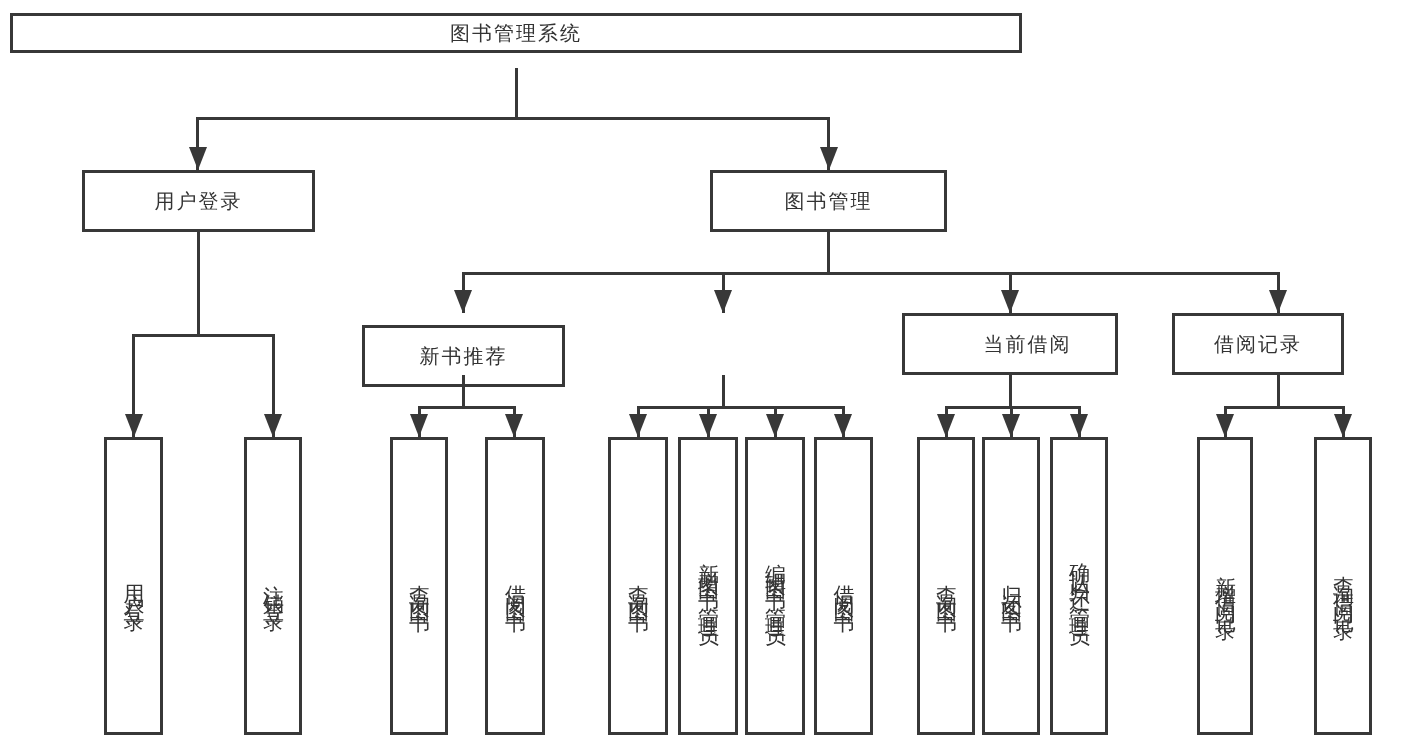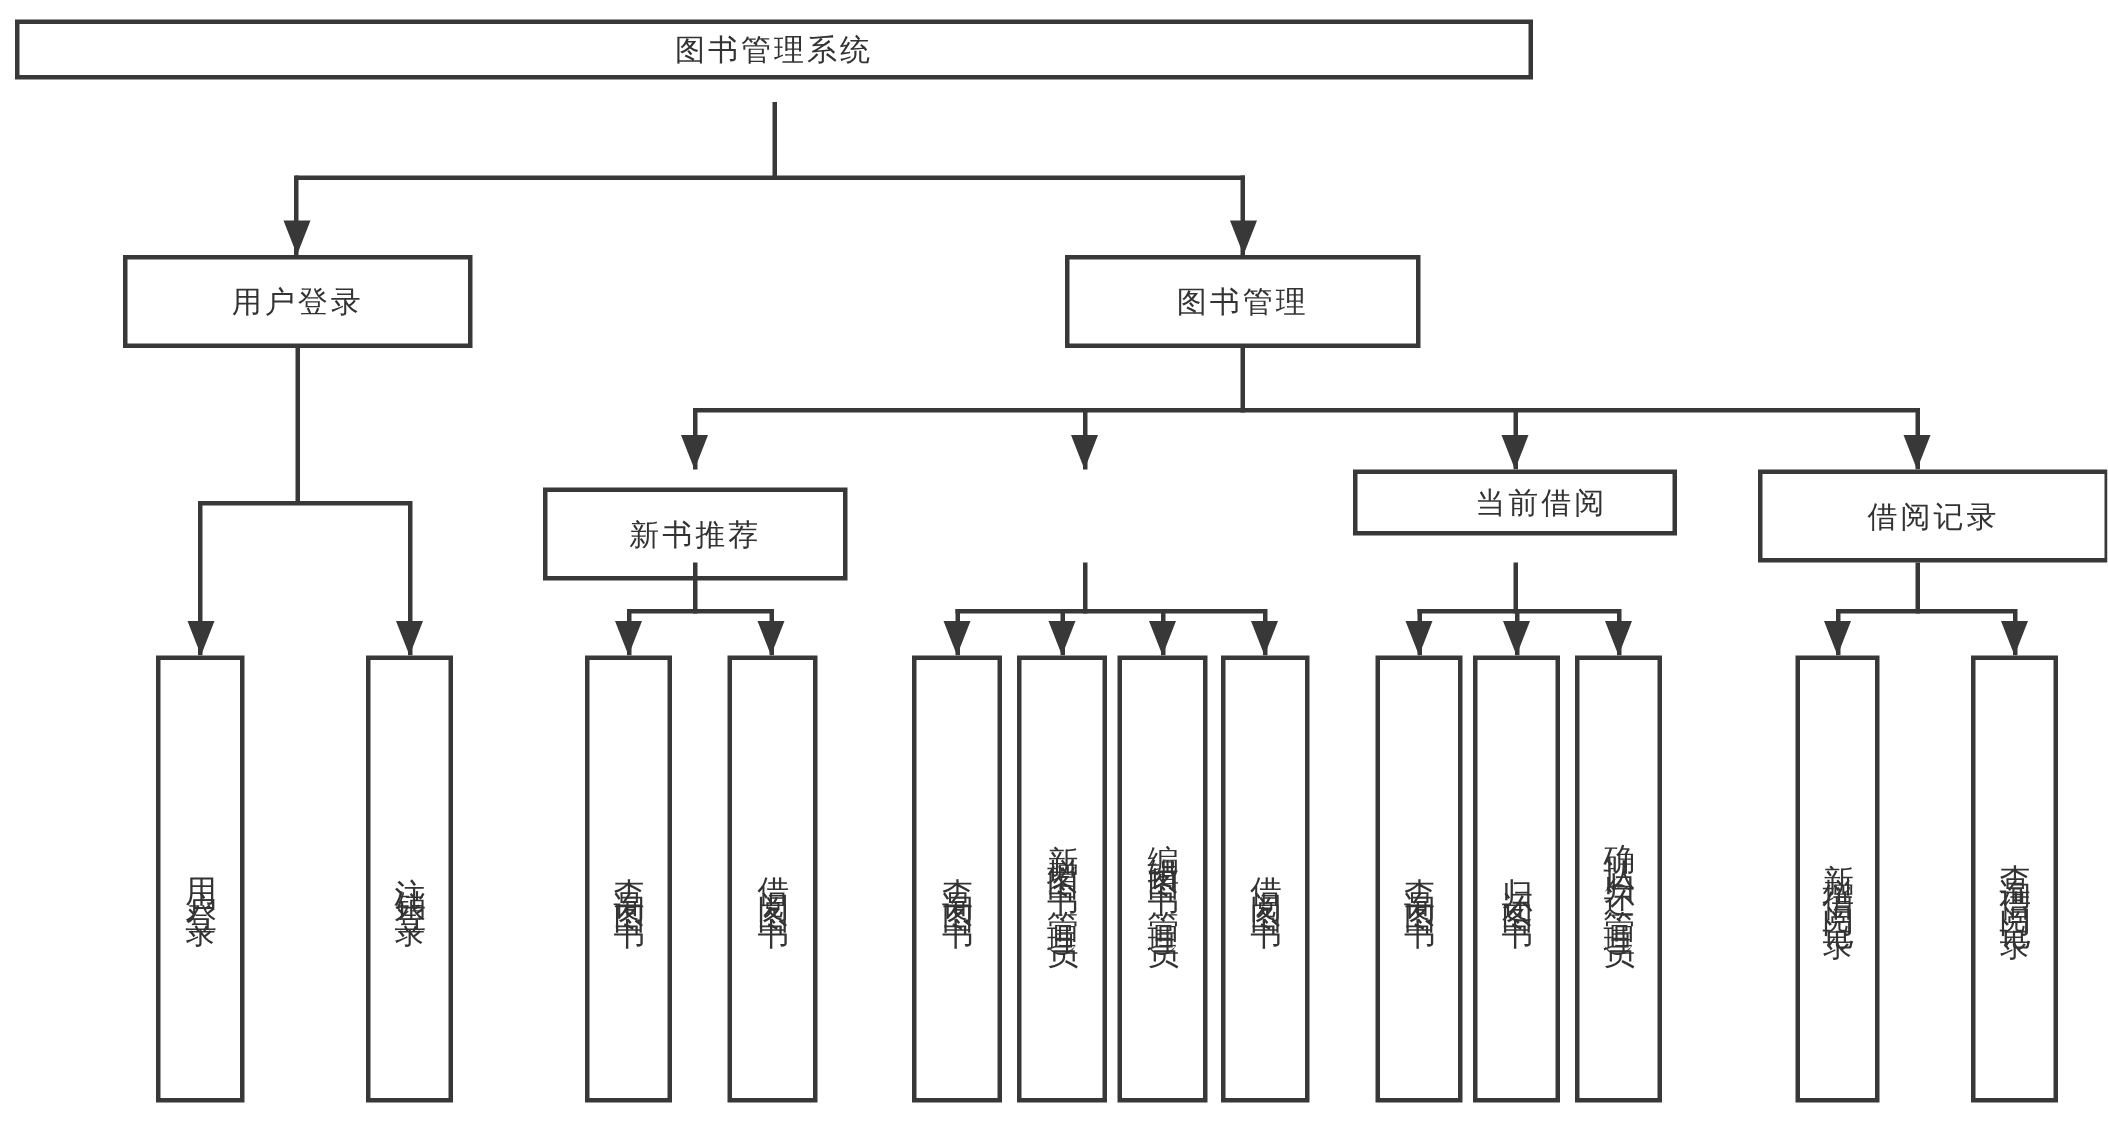--- a/index.html
+++ b/index.html
@@ -65,24 +65,24 @@
   <div class="vline" style="left:722px;top:272px;height:41px;"></div>
   <div class="arrow" style="left:714px;top:290px;"></div>
   <div class="vline" style="left:1009px;top:272px;height:41px;"></div>
   <div class="arrow" style="left:1001px;top:290px;"></div>
   <div class="vline" style="left:1277px;top:272px;height:41px;"></div>
   <div class="arrow" style="left:1269px;top:290px;"></div>
 
   <div class="box" style="left:362px;top:313px;width:203px;height:62px;margin-top:12px;">
     <span class="hlabel">新书推荐</span>
   </div>
-  <div class="box" style="left:902px;top:313px;width:216px;height:44px;padding-left:35px;">
+  <div class="box" style="left:902px;top:313px;width:216px;height:62px;padding-left:35px;">
     <span class="hlabel">当前借阅</span>
   </div>
-  <div class="box" style="left:1172px;top:313px;width:234px;height:62px;">
+  <div class="box" style="left:1172px;top:313px;width:172px;height:62px;">
     <span class="hlabel">借阅记录</span>
   </div>
 
   <div class="vline" style="left:462px;top:375px;height:34px;"></div>
   <div class="hline" style="left:418px;top:406px;width:97px;"></div>
   <div class="vline" style="left:418px;top:406px;height:31px;"></div>
   <div class="arrow" style="left:410px;top:414px;"></div>
   <div class="vline" style="left:513px;top:406px;height:31px;"></div>
   <div class="arrow" style="left:505px;top:414px;"></div>
 

